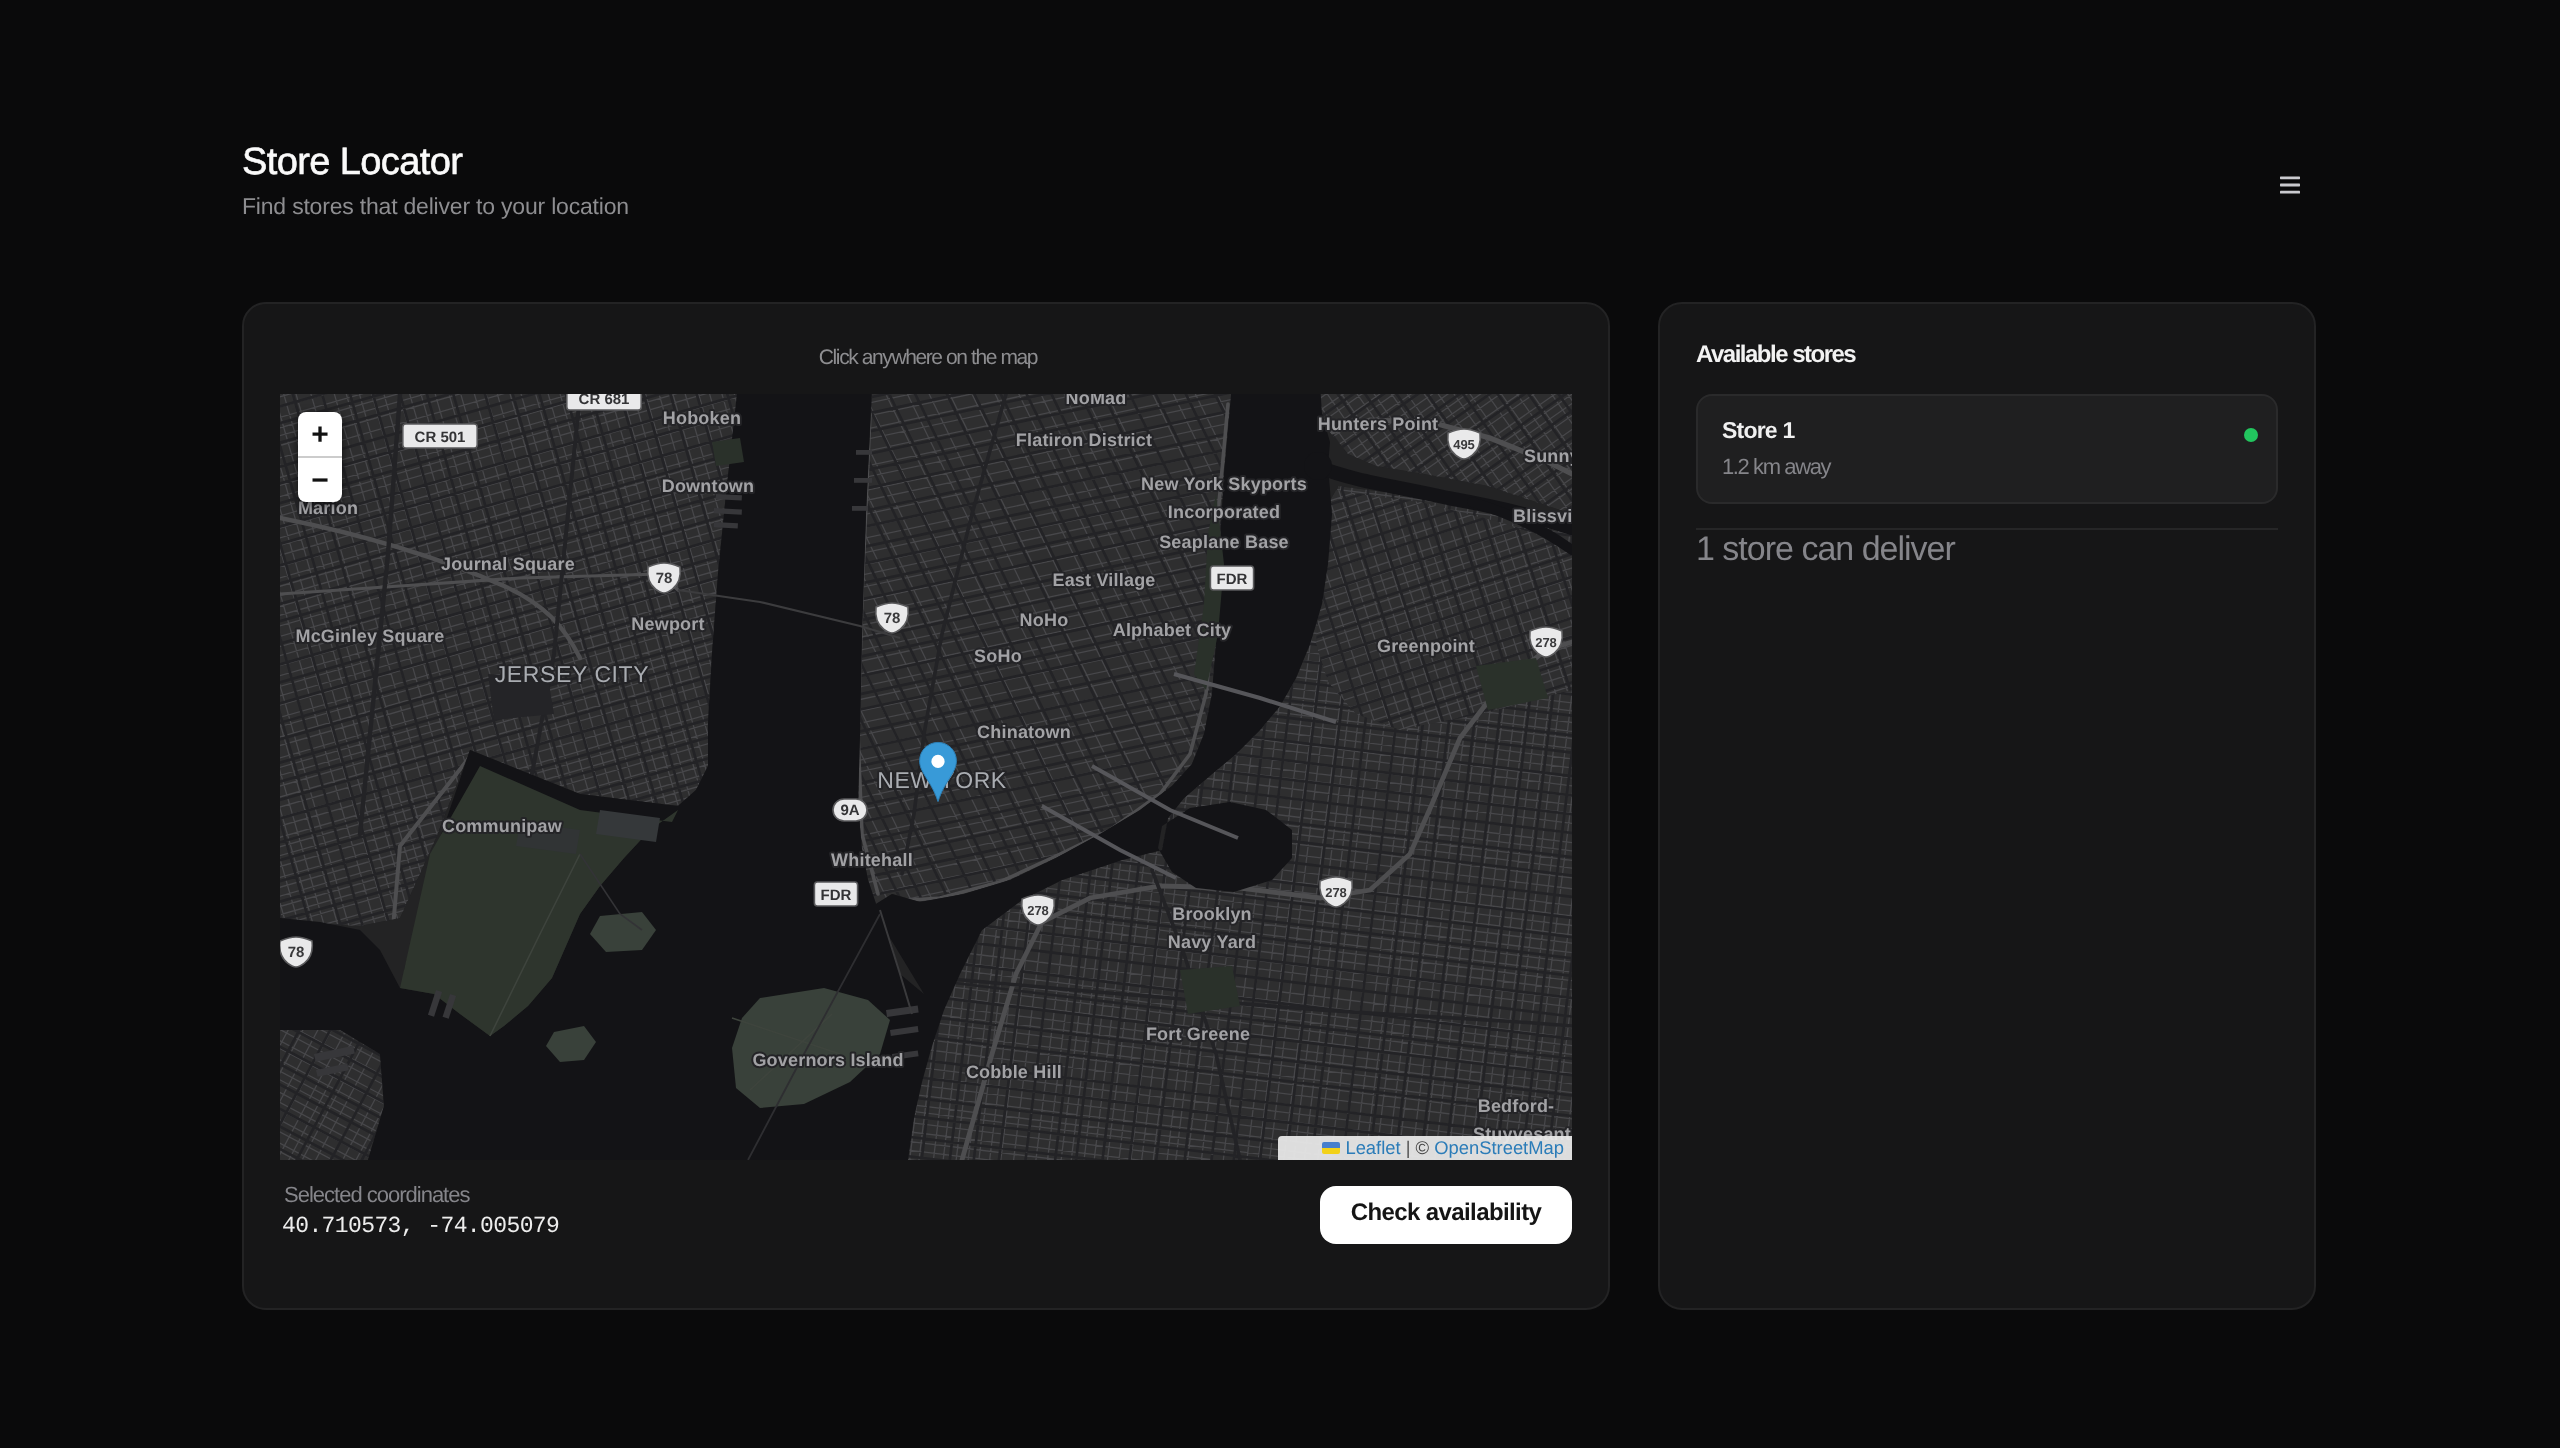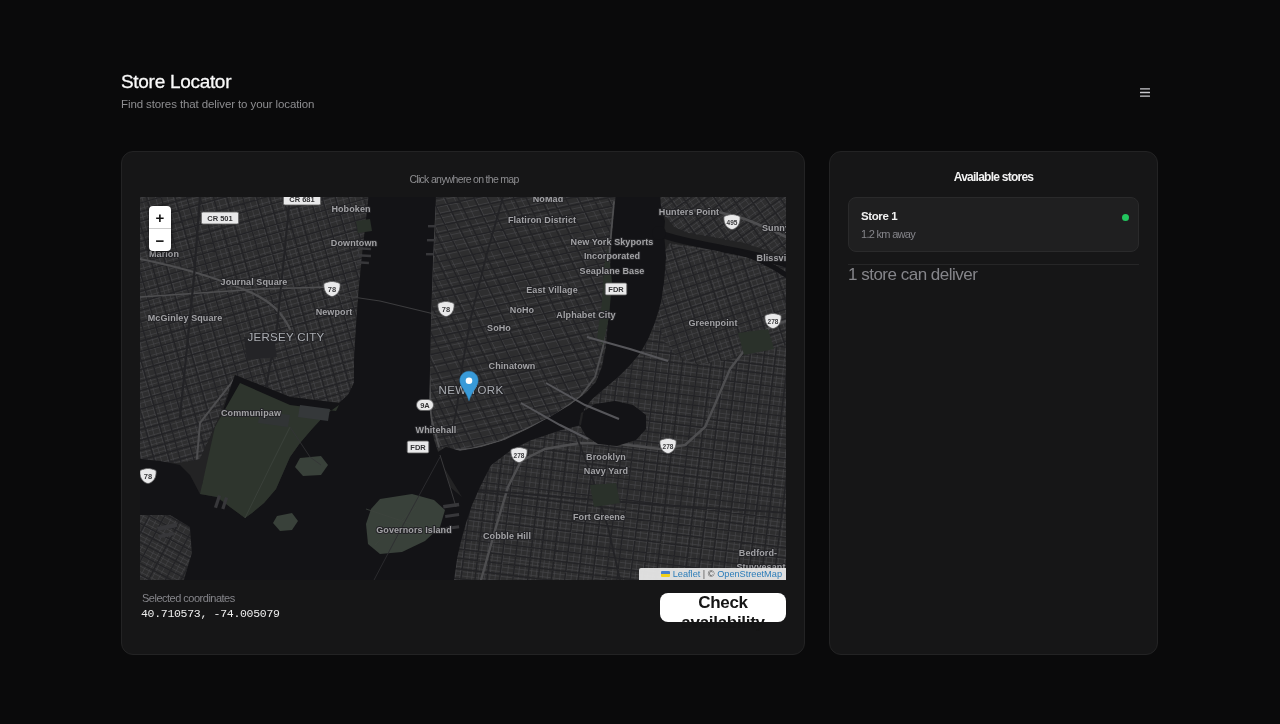--- a/index.html
+++ b/index.html
@@ -17,22 +17,22 @@
 .map { position:relative; width:646px; height:383px; margin-top:12px; background:#232324; overflow:hidden; }
 .zoomctl { position:absolute; top:9px; left:9px; width:22px; background:#fff; border-radius:4px; box-shadow:0 1px 4px rgba(0,0,0,0.65); overflow:hidden; }
 .zoomctl .zb { width:22px; height:22px; display:flex; align-items:center; justify-content:center; color:#111; font-size:15px; font-weight:700; line-height:1; }
 .zoomctl .sep { height:1px; background:#ccc; }
 .attrib { position:absolute; right:0; bottom:0; height:12px; background:rgba(233,233,233,0.94); display:flex; align-items:center; padding:0 4px 0 22px; font-size:9.2px; color:#444; border-top-left-radius:2px; }
 .attrib a { color:#2b7cb8; }
 .flag { display:inline-block; width:9px; height:6px; margin-right:3px; background:linear-gradient(#477fcc 50%, #f2d118 50%); border-radius:1px; }
 .maprow { display:flex; justify-content:space-between; margin-top:11px; align-items:flex-start; }
 .coordlbl { font-size:11px; color:#85858a; margin-left:2px; letter-spacing:-0.5px; margin-top:1px; }
 .coords { font-family:"Liberation Mono", monospace; font-size:11.5px; color:#ededed; margin-top:3px; margin-left:1px; letter-spacing:-0.3px; }
-.btn { width:126px; height:29px; background:#fff; color:#151515; border:none; border-radius:8px; font-size:17px; font-weight:700; font-family:"Liberation Sans",sans-serif; letter-spacing:-0.3px; margin-top:2px; padding-bottom:3px; }
-h3 { font-size:12px; font-weight:700; color:#f2f2f2; margin-top:0px; letter-spacing:-0.75px;text-align:center; }
+.btn { width:126px; height:29px; background:#fff; color:#151515; border:none; border-radius:8px; font-size:12px; font-weight:700; font-family:"Liberation Sans",sans-serif; letter-spacing:-0.3px; margin-top:2px; padding-bottom:3px; }
+h3 { font-size:12px; font-weight:700; color:#f2f2f2; margin-top:0px; letter-spacing:-0.75px; }
 .store { margin-top:13px; background:#1f1f20; border:1px solid #2a2a2b; border-radius:8px; height:55px; padding:12px 9px 0 12px; display:flex; justify-content:space-between;gap:36px; }
 .sname { font-size:11.5px; font-weight:700; color:#f0f0f0; letter-spacing:-0.4px; }
 .sdist { font-size:11px; color:#85858a; margin-top:6px; letter-spacing:-0.7px; }
 .dot { width:7px; height:7px; border-radius:50%; background:#22c55e; margin-top:4px; }
 .divider { height:1px; background:#262627; margin-top:12px; }
 .storecount { font-size:17px; color:#85858a; margin-top:0; letter-spacing:-0.5px; }
 </style>
 </head>
 <body>
 <div class="wrap">

